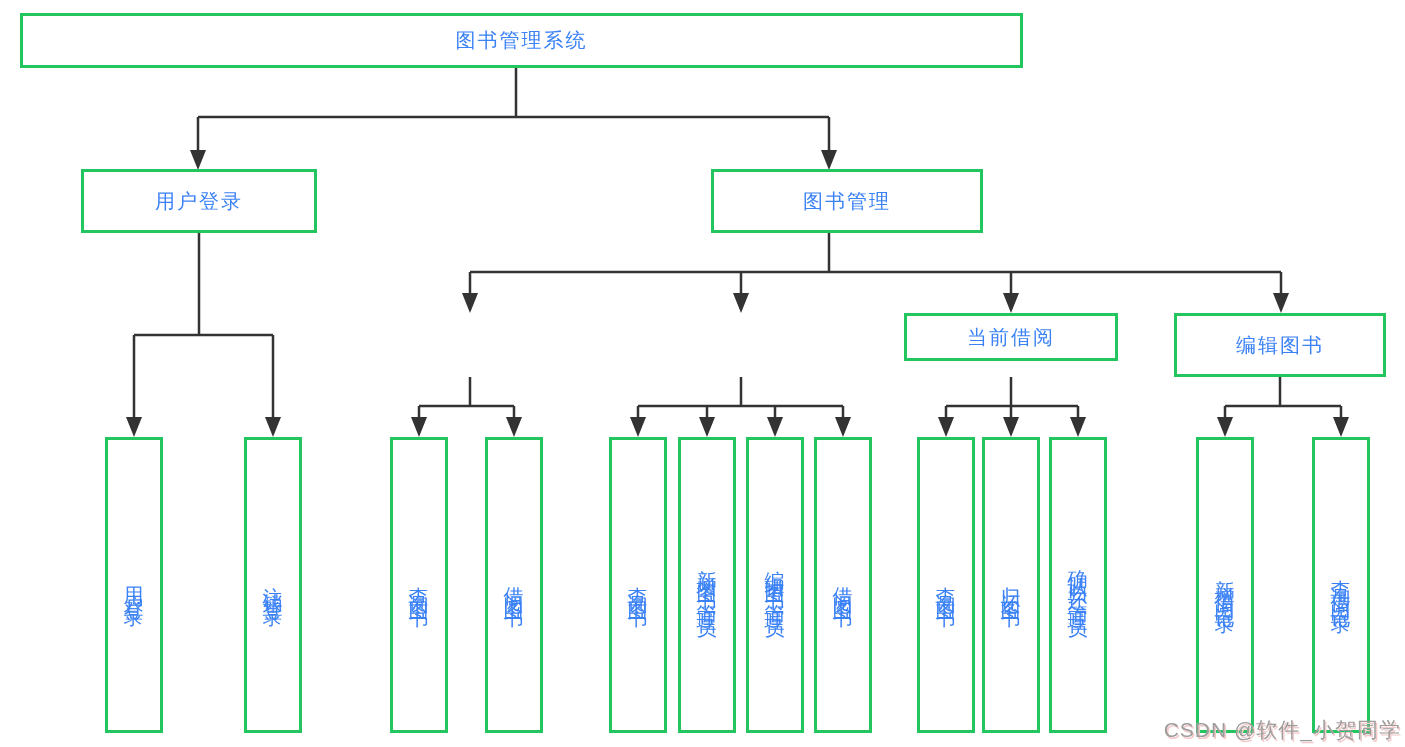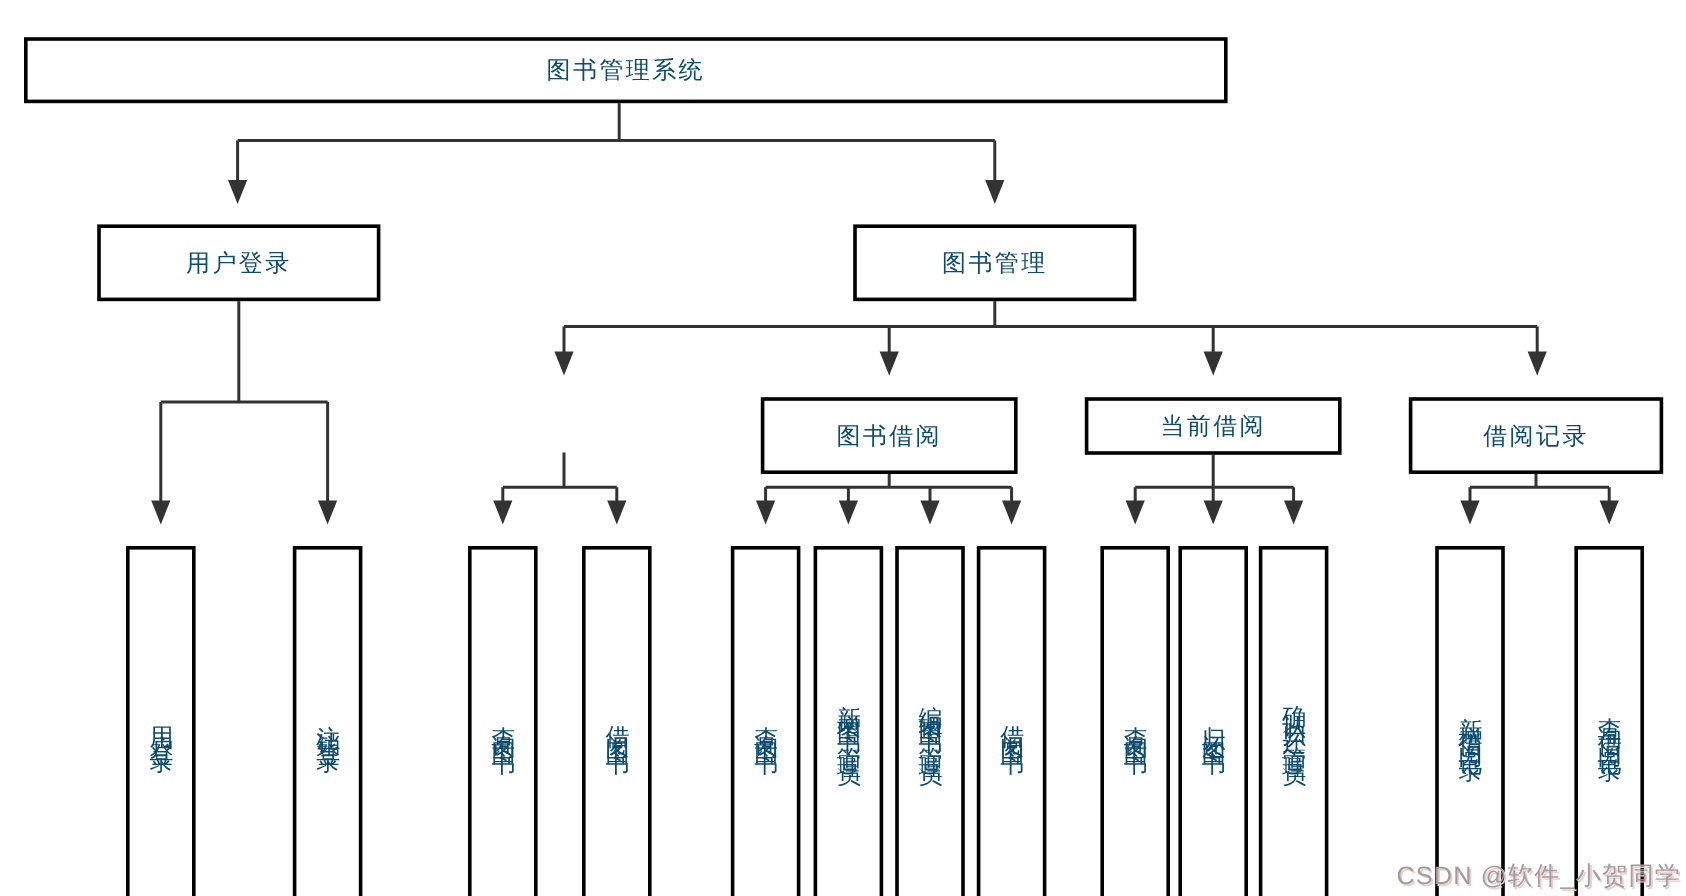--- a/index.html
+++ b/index.html
@@ -18,27 +18,26 @@
   .connectors {
     position: absolute;
     left: 0; top: 0;
     width: 1405px;
     height: 747px;
     pointer-events: none;
   }
   .box {
     position: absolute;
     box-sizing: border-box;
-    border: 3px solid #000000;
+    border: 3px solid #22c55e;
     background: #ffffff;
     display: flex;
     align-items: center;
     justify-content: center;
-    color: #0c4a6e;
-    margin-top: 18px;
+    color: #3b82f6;
   }
   .hbox .lbl {
     font-size: 20px;
     letter-spacing: 2px;
     white-space: nowrap;
   }
   .vbox .lbl {
     writing-mode: vertical-rl;
     font-size: 20px;
     letter-spacing: 7px;
@@ -101,32 +100,29 @@
     </g>
   </svg>
 
   <div class="box hbox" style="left:20px; top:13px; width:1003px; height:55px">
     <span class="lbl">图书管理系统</span>
   </div>
 
   <div class="box hbox" style="left:81px; top:169px; width:236px; height:64px">
     <span class="lbl">用户登录</span>
   </div>
-  <div class="box hbox" style="left:711px; top:169px; width:236px; height:64px">
+  <div class="box hbox" style="left:711px; top:169px; width:272px; height:64px">
     <span class="lbl">图书管理</span>
   </div>
 
-  <div class="box hbox" style="left:634px; top:313px; width:214px; height:64px">
-    <span class="lbl">图书借阅</span>
-  </div>
   <div class="box hbox" style="left:904px; top:313px; width:214px; height:48px">
     <span class="lbl">当前借阅</span>
   </div>
   <div class="box hbox" style="left:1174px; top:313px; width:212px; height:64px">
-    <span class="lbl">借阅记录</span>
+    <span class="lbl">编辑图书</span>
   </div>
 
   <div class="box vbox" style="left:105px; top:437px; width:58px; height:296px">
     <span class="lbl">用户登录</span>
   </div>
   <div class="box vbox" style="left:244px; top:437px; width:58px; height:296px">
     <span class="lbl">注销登录</span>
   </div>
 
   <div class="box vbox" style="left:390px; top:437px; width:58px; height:296px">

